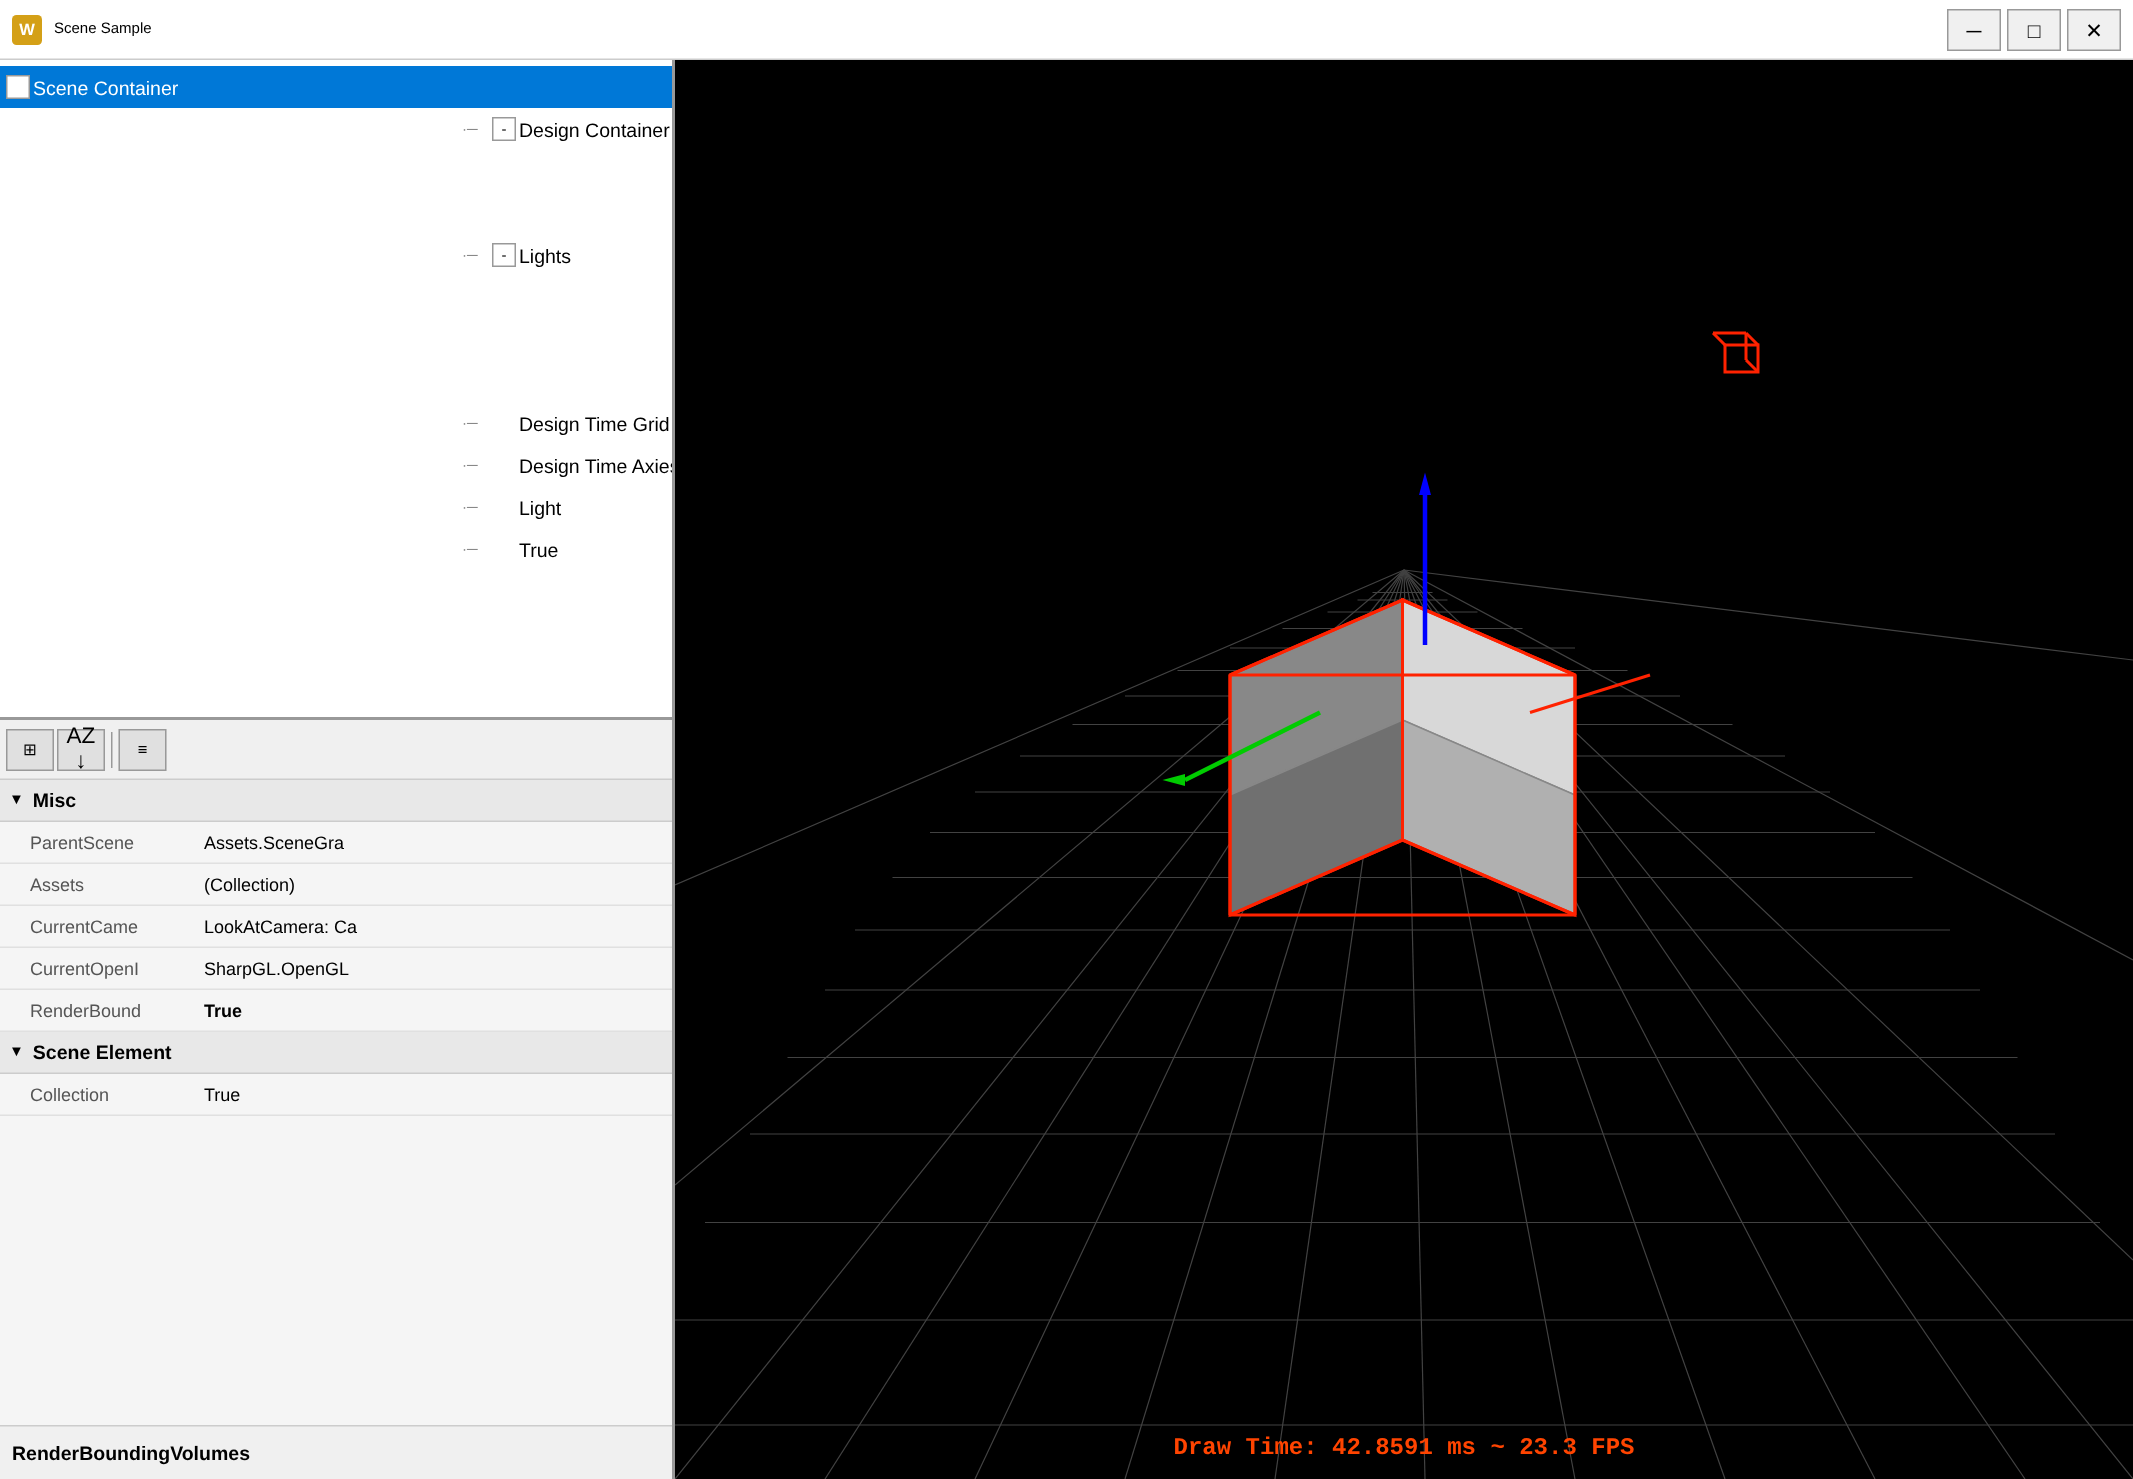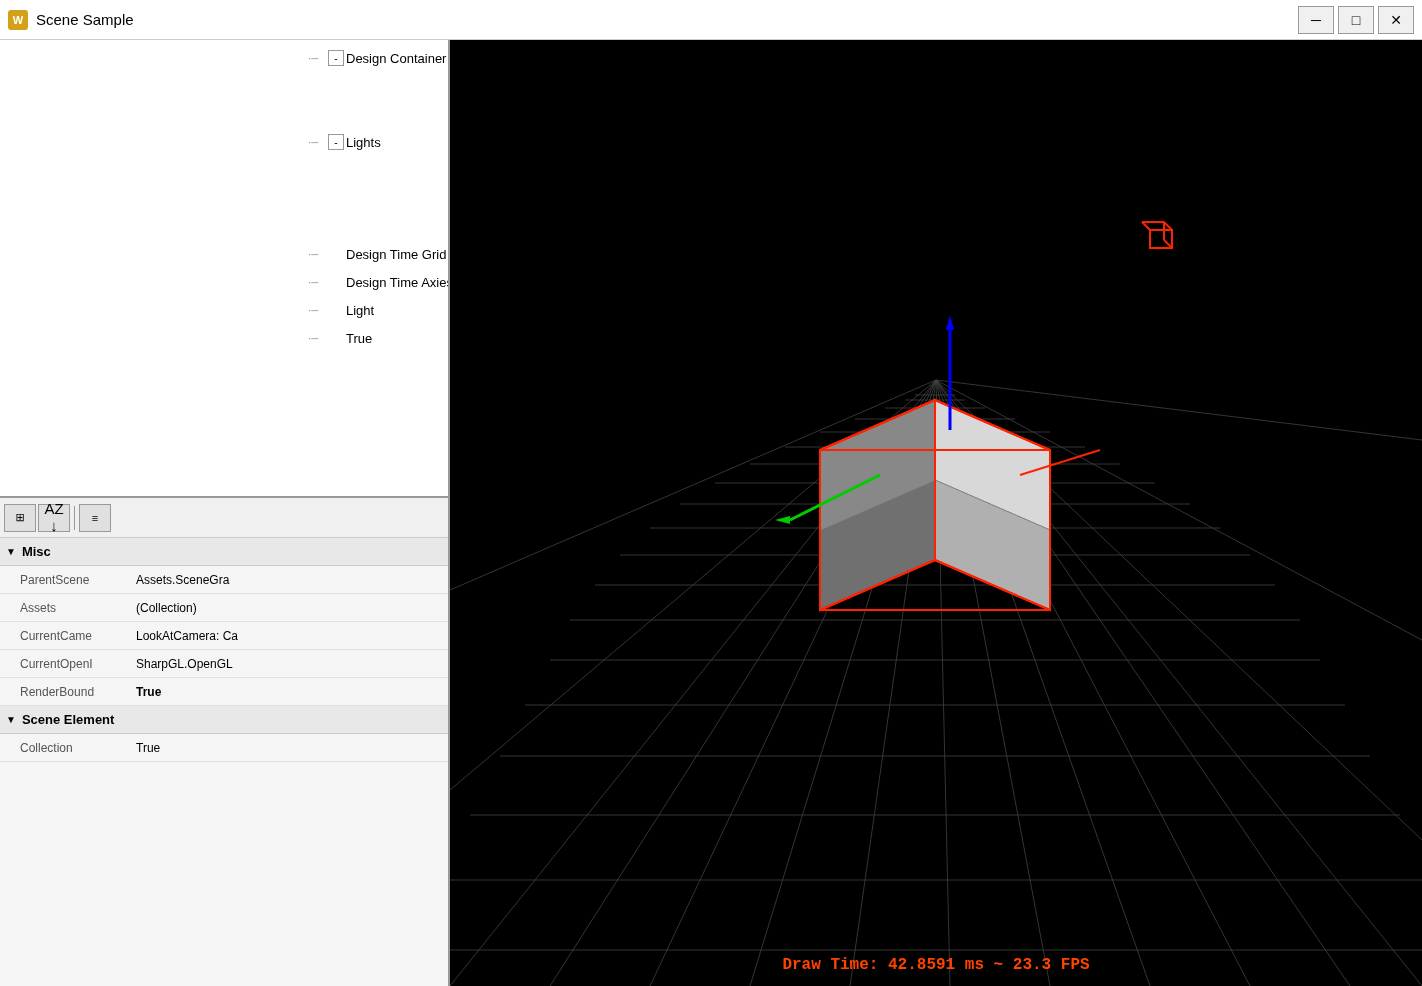--- a/index.html
+++ b/index.html
@@ -6,21 +6,21 @@
     body { width: 1422px; height: 986px; overflow: hidden; background: #c0c0c0; font-family: 'Segoe UI', Tahoma, sans-serif; font-size: 14px; }
 
     
     .title-bar {
       display: flex; align-items: center; justify-content: space-between;
       background: #ffffff; height: 40px; padding: 0 8px;
       border-bottom: 1px solid #ccc;
     }
     .title-bar-left { display: flex; align-items: center; gap: 8px; }
     .title-bar-icon { width: 20px; height: 20px; background: #d4a017; border-radius: 3px; display: flex; align-items: center; justify-content: center; color: white; font-weight: bold; font-size: 11px; }
-    .title-bar-title { font-size: 15px; color: #000; }
+    .title-bar-title { font-size: 10px; color: #000; }
     .title-bar-buttons { display: flex; gap: 4px; }
     .title-btn { width: 36px; height: 28px; border: 1px solid #999; background: #f0f0f0; cursor: pointer; display: flex; align-items: center; justify-content: center; font-size: 14px; }
 
     
     .main-container { display: flex; height: calc(986px - 40px); }
 
     
     .left-panel { width: 450px; display: flex; flex-direction: column; background: #f0f0f0; border-right: 2px solid #999; }
 
     
@@ -78,20 +78,24 @@
     <button class="title-btn">□</button>
     <button class="title-btn close">✕</button>
   </div>
 </div>
 
 <div class="main-container">
 
   <div class="left-panel">
 
     <div class="scene-tree" id="scene-tree-container">
+    <div class="tree-item selected">
+          <span class="expander">-</span>
+          <span class="item-label">Scene Container</span>
+        </div>
         <div class="tree-item">
           <span class="indent">&nbsp;</span>
           <span class="indent">&nbsp;</span>
           <span class="indent">&nbsp;</span>
           <span class="indent">&nbsp;</span>
           <span class="indent">&nbsp;</span>
           <span class="indent">&nbsp;</span>
           <span class="indent">&nbsp;</span>
           <span class="indent">&nbsp;</span>
           <span class="indent">&nbsp;</span>
@@ -435,20 +439,23 @@
             <span class="prop-section-arrow">▼</span>
             <span class="prop-section-title">Scene Element</span>
           </div>
           <div class="prop-row">
       <span class="prop-name">Collection</span>
       <span class="prop-value">True</span>
     </div>
         </div>
     </div>
 
+    <div class="status-bar">
+      <span>RenderBoundingVolumes</span>
+    </div>
   </div>
 
   <div class="viewport">
     <svg class="viewport-svg" viewBox="0 0 972 946" xmlns="http://www.w3.org/2000/svg">
 
       <rect width="972" height="946" fill="#000000"></rect>
 
       <g stroke="#4a4a4a" stroke-width="0.8" opacity="0.9">
 
         <line x1="100" y1="620" x2="870" y2="620"></line>

